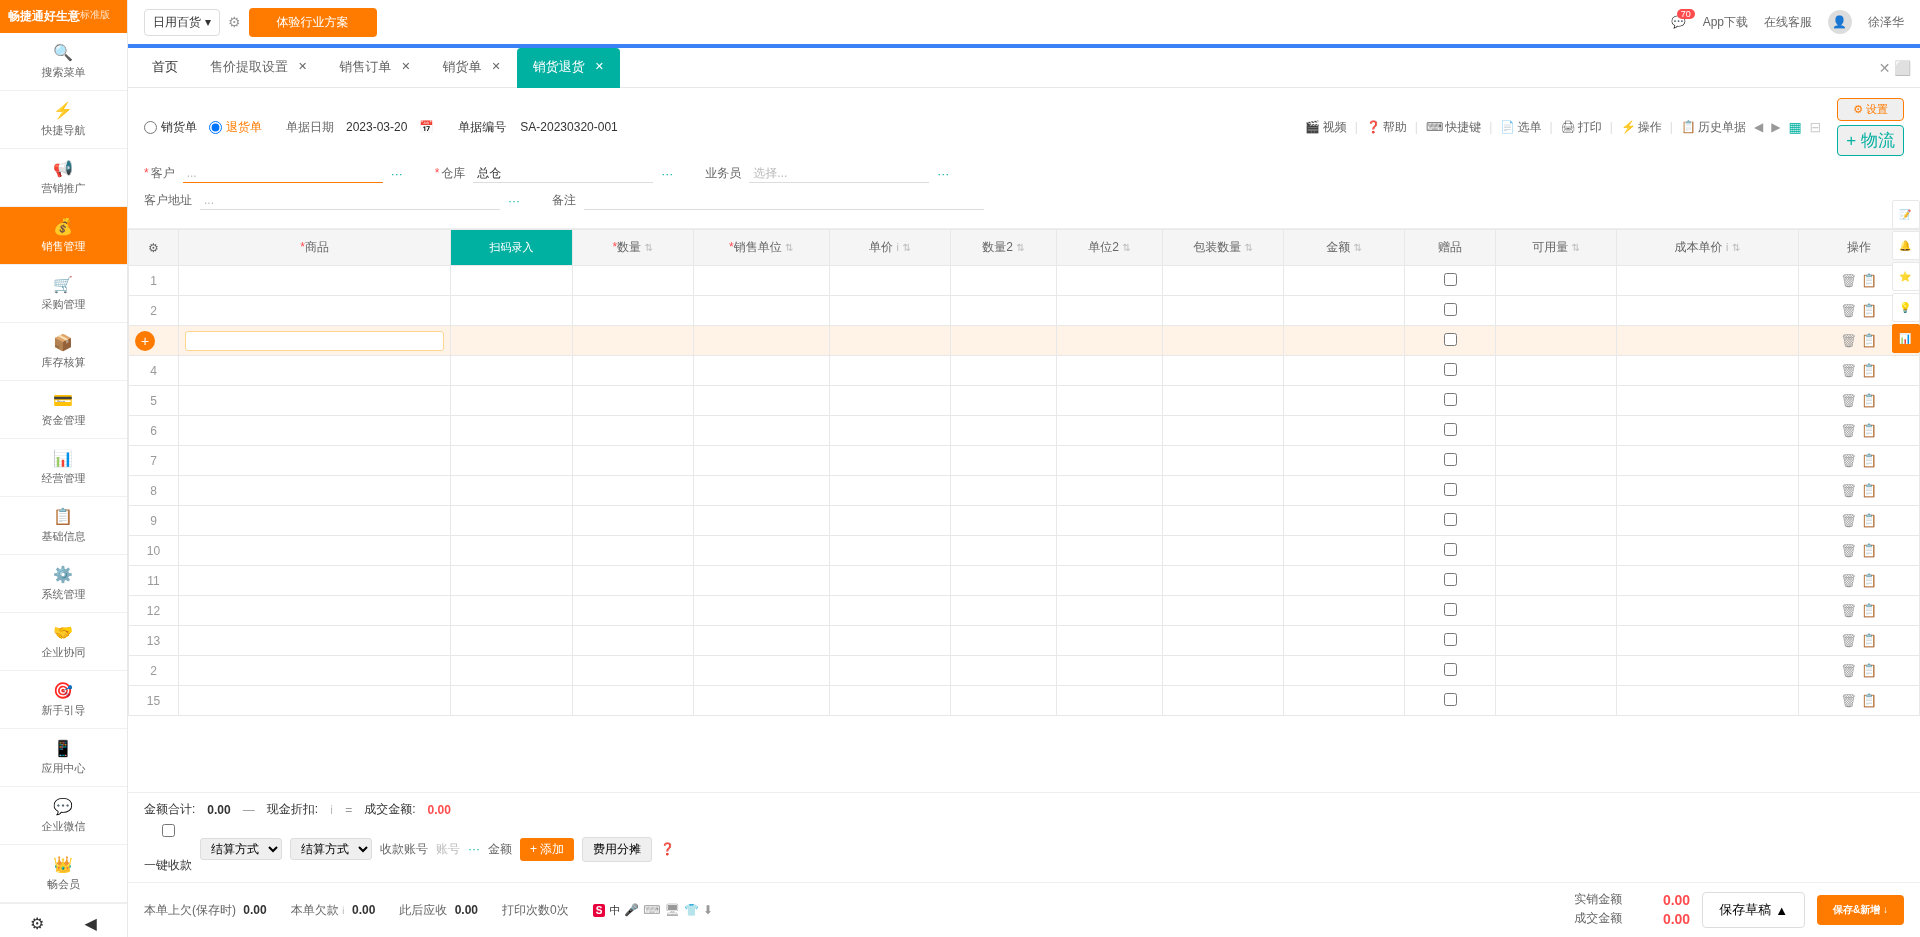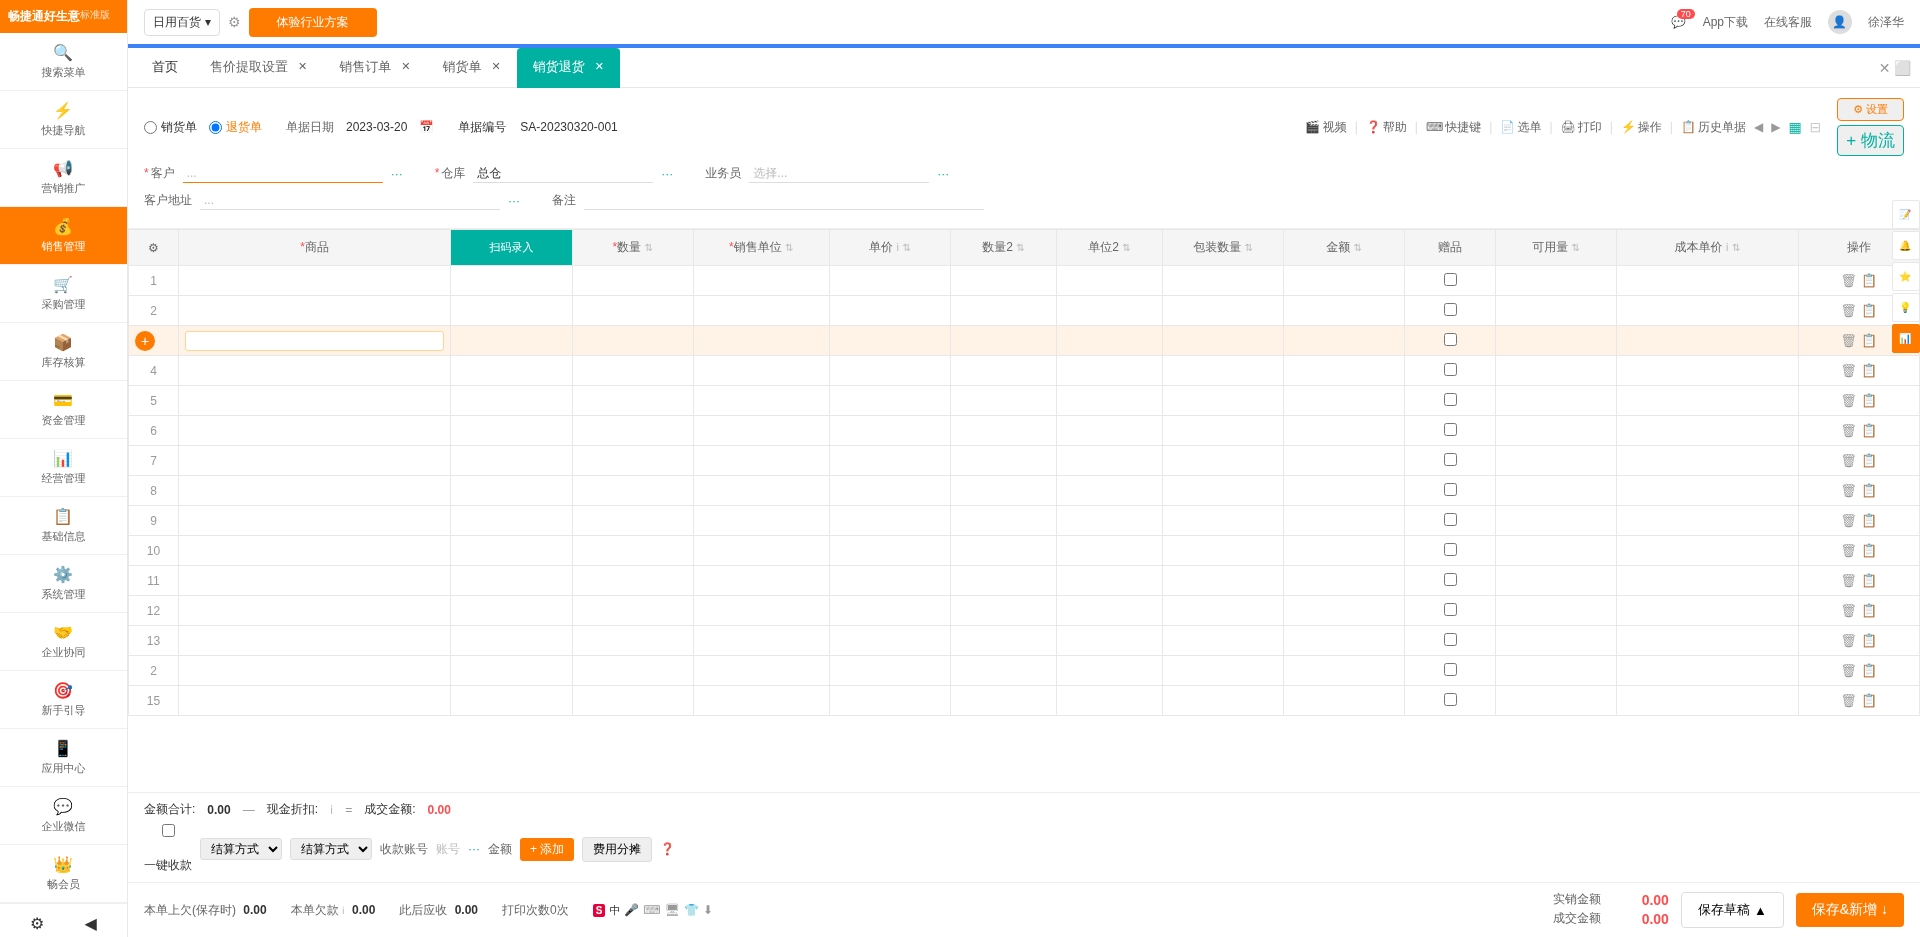--- a/index.html
+++ b/index.html
@@ -68,21 +68,21 @@
     .select-sm { border: 1px solid #ddd; border-radius: 3px; padding: 2px 6px; font-size: 12px; }
     .btn-add { background: #ff7b00; color: #fff; border: none; border-radius: 3px; padding: 3px 10px; cursor: pointer; font-size: 12px; display: flex; align-items: center; gap: 3px; }
     .btn-feeinfo { border: 1px solid #ddd; border-radius: 3px; padding: 3px 10px; cursor: pointer; font-size: 12px; }
     .footer-bar { display: flex; align-items: center; justify-content: space-between; background: #fff; border-top: 1px solid #eee; padding: 8px 16px; font-size: 12px; }
     .footer-left { display: flex; gap: 24px; color: #666; }
     .footer-right { display: flex; align-items: center; gap: 12px; }
     .summary-box { text-align: right; }
     .summary-row { display: flex; justify-content: flex-end; gap: 8px; align-items: center; color: #666; font-size: 12px; margin-bottom: 2px; }
     .summary-amount { color: #ff4d4f; font-size: 14px; font-weight: bold; min-width: 60px; text-align: right; }
     .btn-draft { background: #fff; border: 1px solid #ddd; border-radius: 4px; padding: 8px 16px; cursor: pointer; font-size: 13px; display: flex; align-items: center; gap: 4px; }
-    .btn-save-new { background: #ff7b00; color: #fff; border: none; border-radius: 4px; padding: 8px 16px; cursor: pointer; font-size: 14px; font-weight: normal; }
+    .btn-save-new { background: #ff7b00; color: #fff; border: none; border-radius: 4px; padding: 8px 16px; cursor: pointer; font-size: 10px; font-weight: bold; }
 
     
     .info-icon { color: #bbb; font-size: 11px; cursor: pointer; }
   </style>
 </head>
 <body>
 
 <div class="sidebar">
   <div class="sidebar-logo">
     <div style="display:flex;flex-direction:row;align-items:flex-start;">

